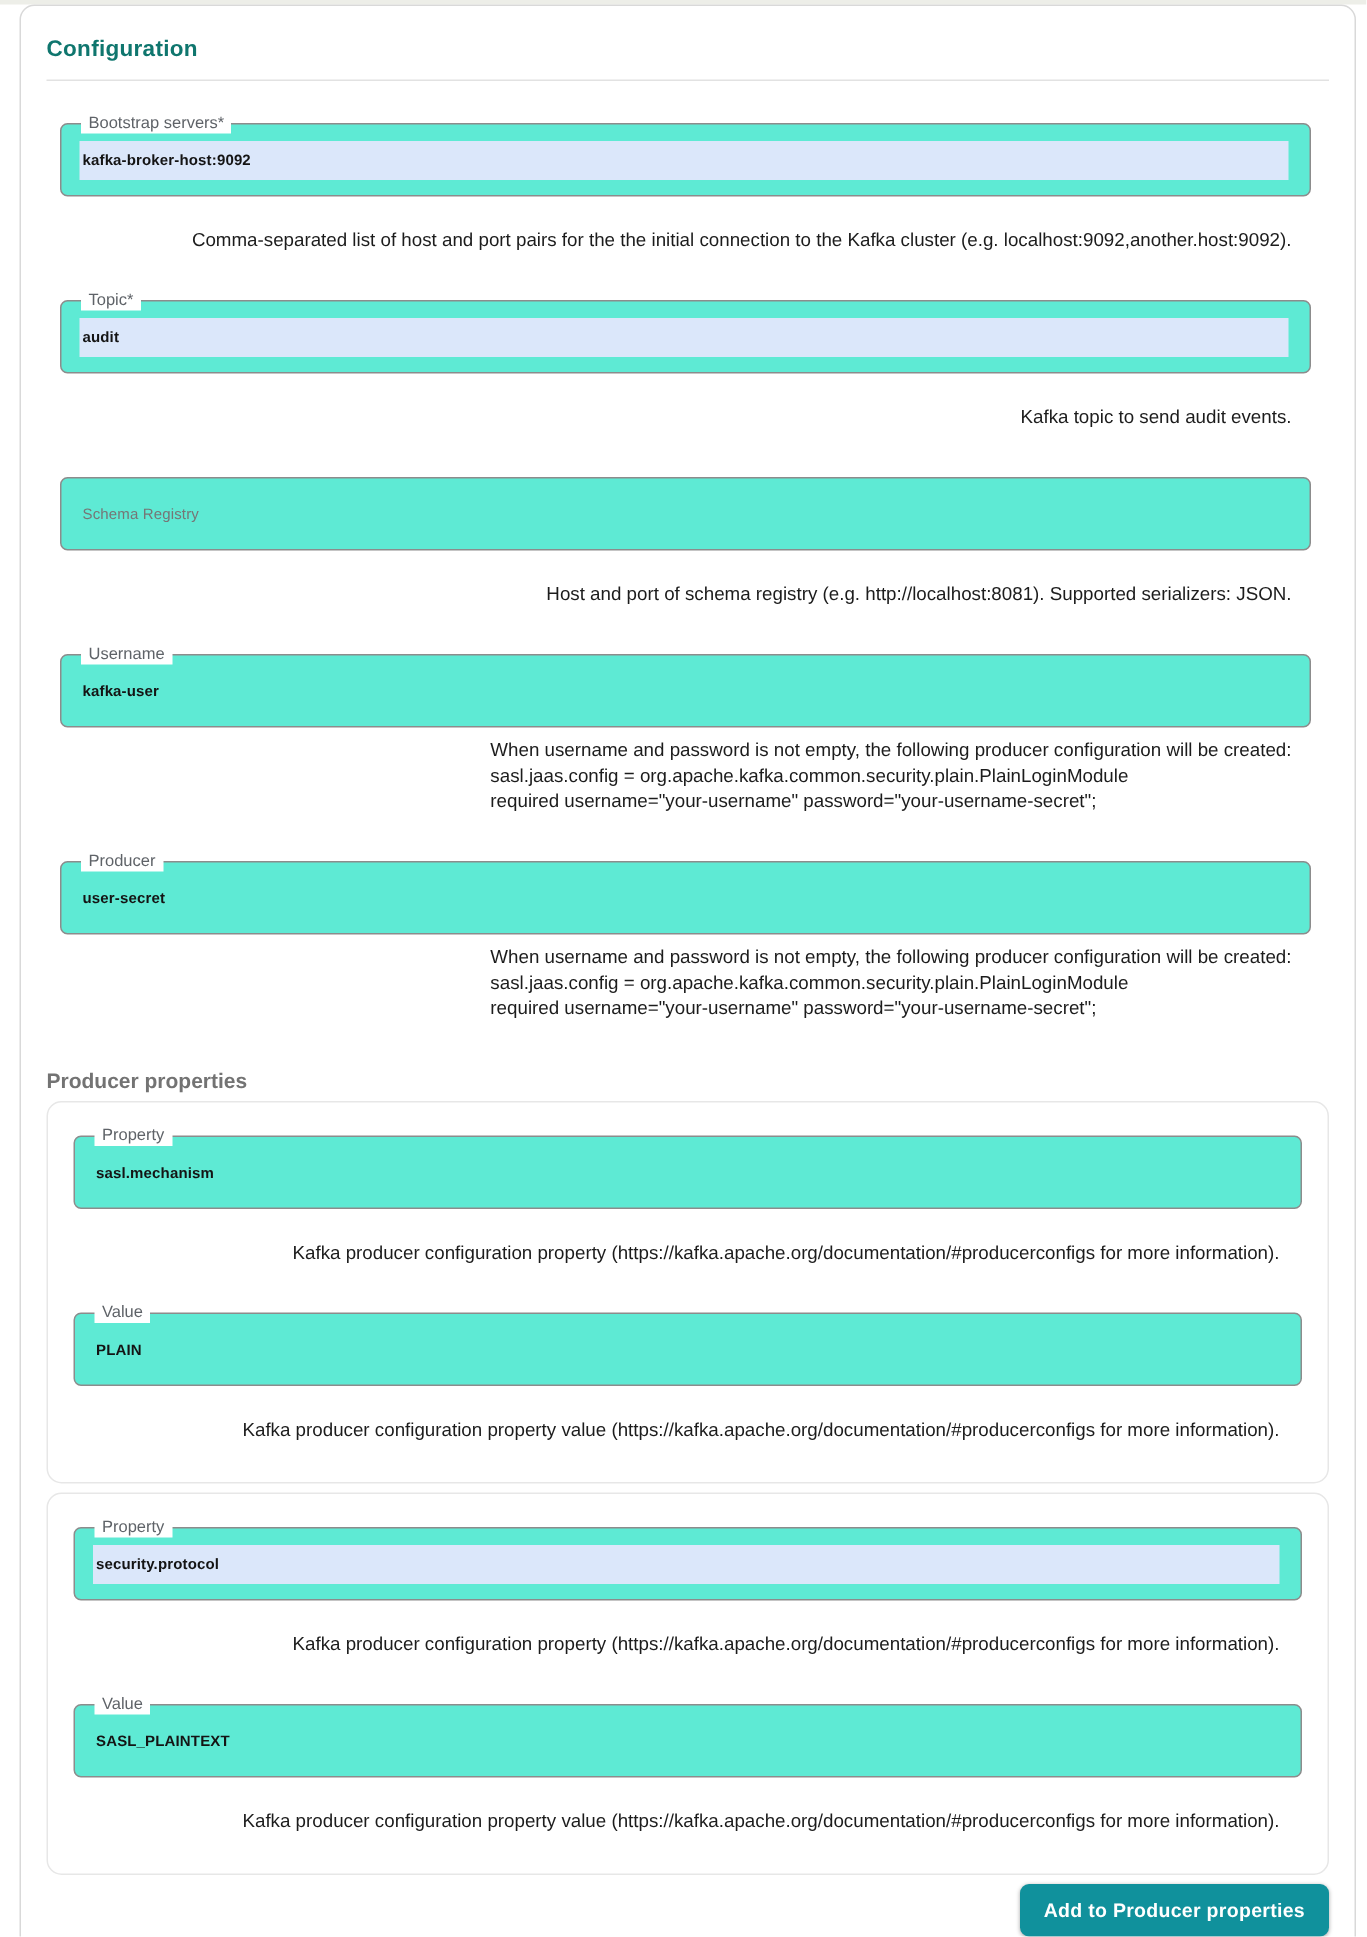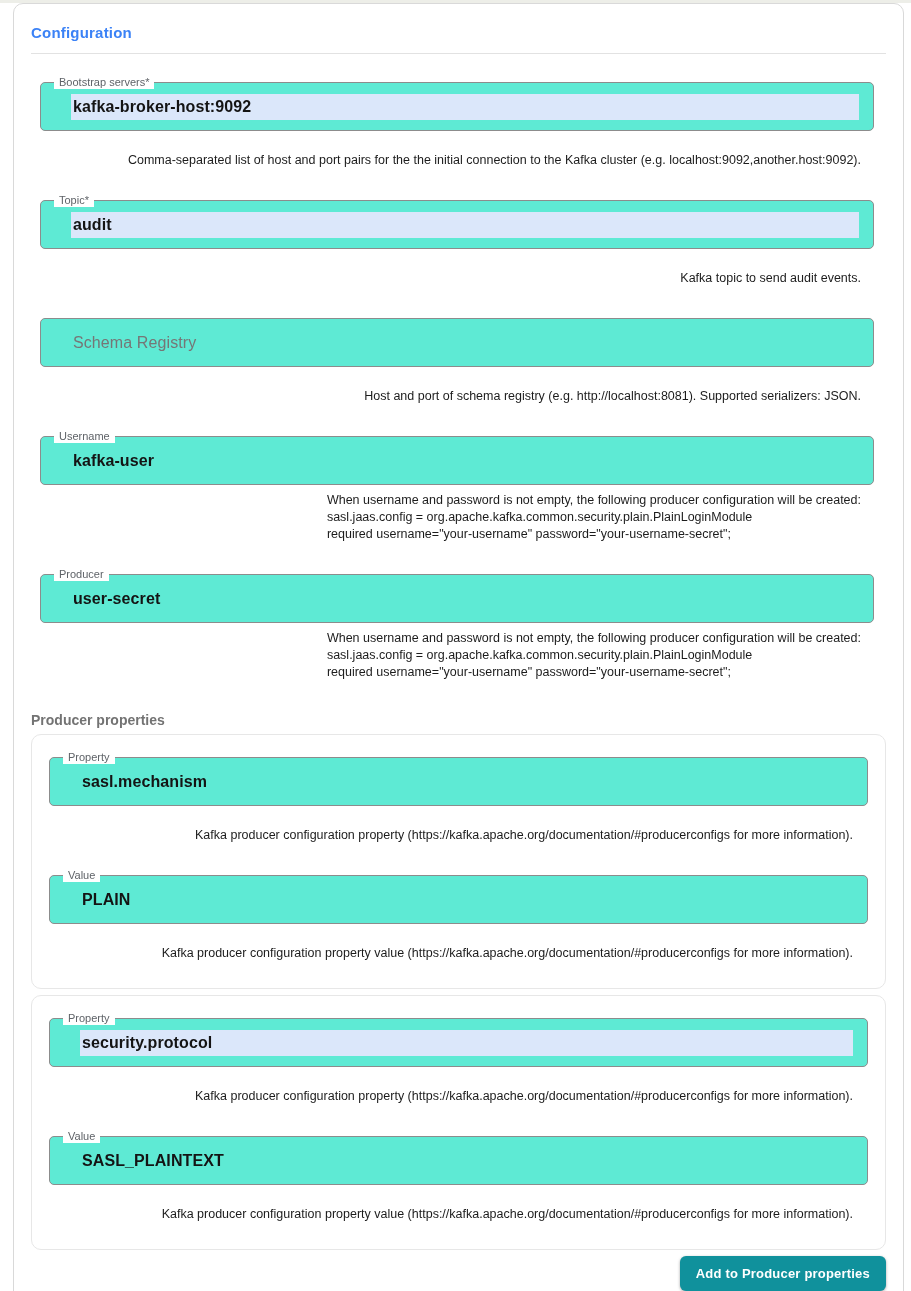--- a/index.html
+++ b/index.html
@@ -27,21 +27,21 @@
     border-radius:10px;
     padding:20px 17px 16px 17px;
     min-height:1274px;
   }
   .page-header{
     border-bottom:1px solid #e2e2e2;
     padding-bottom:11px;
     margin-bottom:28px;
   }
   .page-title{
-    font-size:15px;font-weight:bold;color:#3b82f6;letter-spacing:.2px;
+    font-size:15px;font-weight:bold;color:#0f766e;letter-spacing:.2px;
   }
   .field-zone{margin:0 12px 0 9px;}
   .group{margin-bottom:31px;}
   .field{
     position:relative;
     height:49px;
     border:1px solid var(--field-border);
     border-radius:5px;
     background:#5eead4;
   }
@@ -50,23 +50,23 @@
     top:-7px;left:13px;
     background:#fff;
     padding:0 5px;
     font-size:11px;
     color:var(--label-grey);
     line-height:13px;
     white-space:nowrap;
   }
   .field-value{
     position:absolute;
-    left:30px;right:14px;top:11px;height:26px;
+    left:12px;right:14px;top:11px;height:26px;
     display:flex;align-items:center;
-    font-size:16px;font-weight:600;color:var(--value-ink);
+    font-size:10px;font-weight:600;color:var(--value-ink);
     letter-spacing:.1px;
     padding-left:2px;
     white-space:nowrap;overflow:hidden;
   }
   .field-value.selected{background:var(--selection);}
   .field-value.placeholder{font-weight:400;color:#767676;}
   .select-arrow{
     position:absolute;right:16px;top:22px;
     width:0;height:0;
     border-left:5px solid transparent;

